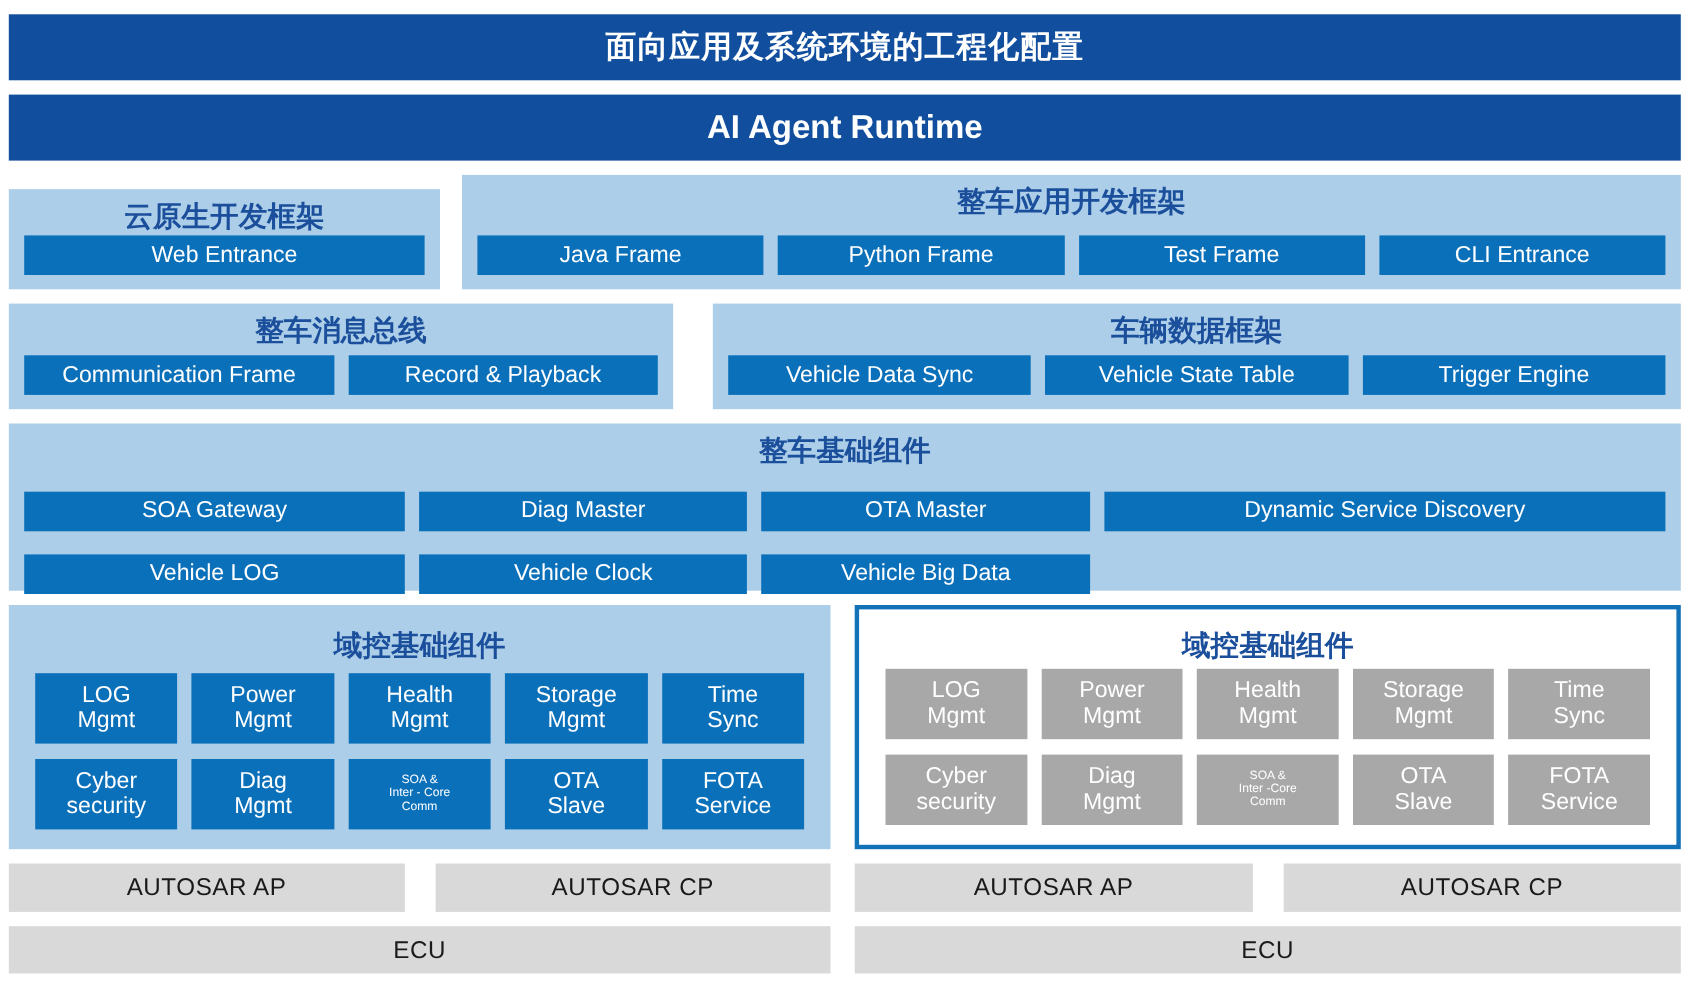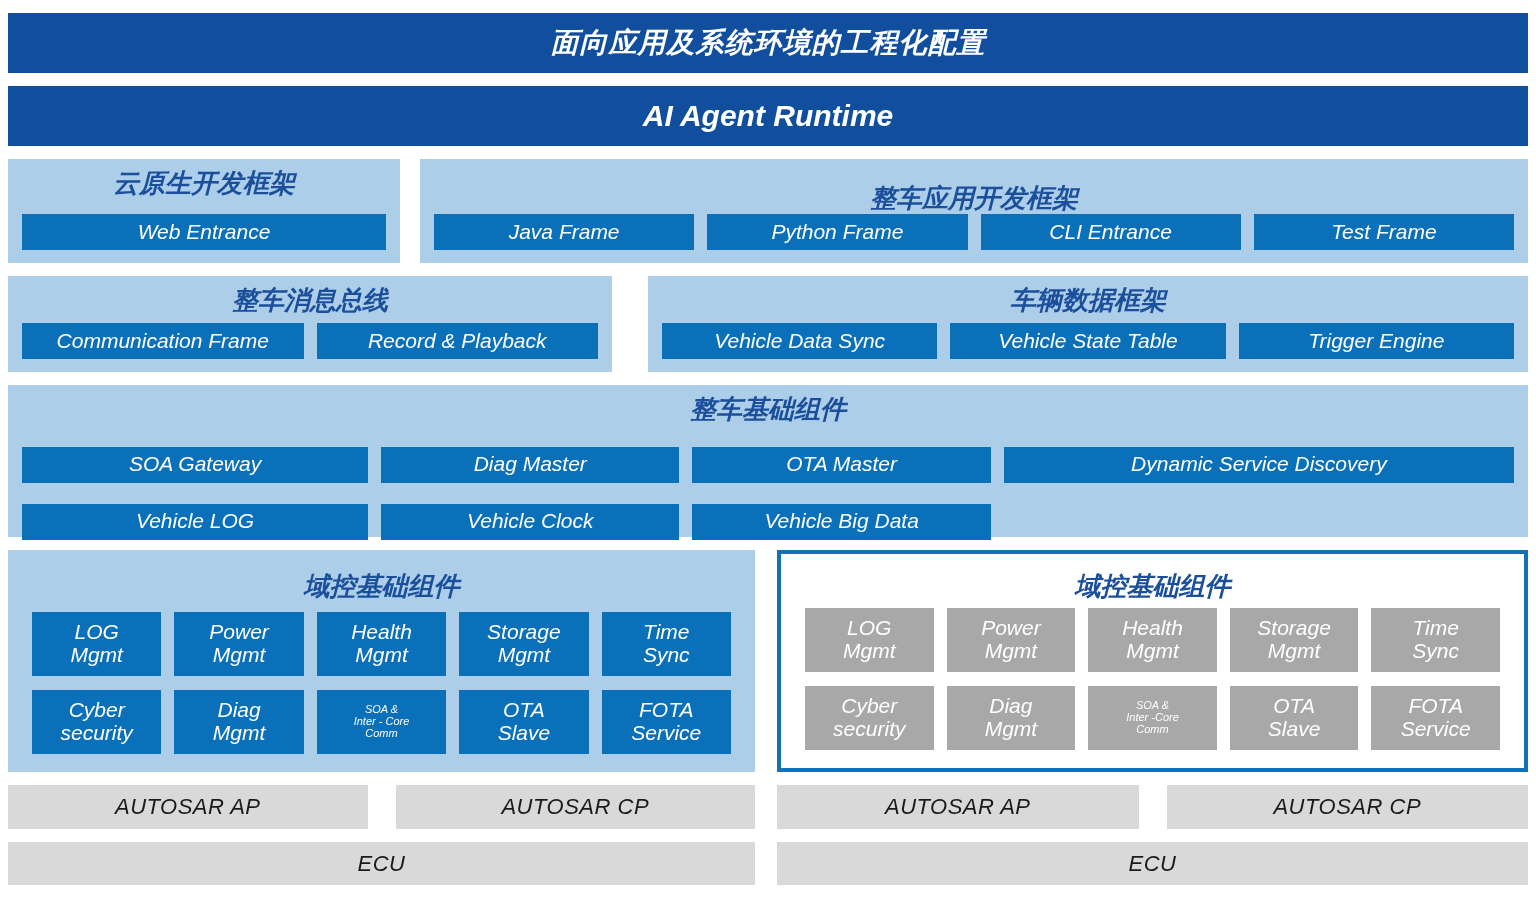--- a/index.html
+++ b/index.html
@@ -1,35 +1,35 @@
 <!DOCTYPE html>
 <html><head>
 <meta charset="utf-8">
 <style>
   html,body{margin:0;padding:0;background:#ffffff;}
   body{width:1536px;height:909px;font-family:"Liberation Sans",sans-serif;}
-  .page{box-sizing:border-box;width:1536px;height:700px;padding:13px 8px 0;display:flex;flex-direction:column;gap:13px;font-style:italic;}
+  .page{box-sizing:border-box;width:1536px;height:700px;padding:13px 8px 0;display:flex;flex-direction:column;gap:13px;}
 
   .banner{height:60px;flex:0 0 60px;background:#114F9E;color:#ffffff;display:flex;align-items:center;justify-content:center;font-weight:bold;}
   .banner.b-top{font-size:28px;letter-spacing:1px;}
   .banner.b-runtime{font-size:30px;}
 
   .row{display:flex;}
   .row-a{height:104px;flex:0 0 104px;gap:20px;}
   .row-b{height:96px;flex:0 0 96px;gap:20px;}
   .row-c{height:152px;flex:0 0 152px;}
   .row-d{height:222px;flex:0 0 222px;gap:22px;}
   .row-e{height:44px;flex:0 0 44px;gap:22px;}
   .row-f{height:43px;flex:0 0 43px;gap:22px;}
 
   .panel{background:#ACCEE8;box-sizing:border-box;display:flex;flex-direction:column;justify-content:space-between;padding:8px 14px 13px;}
   .panel-title{text-align:center;color:#1B4F9C;font-weight:bold;font-size:26px;line-height:1.25;}
 
-  .w-cloud{flex:0 0 392px;}
-  .w-vehicle-app{flex:1 1 auto;justify-content:flex-end;}
+  .w-cloud{flex:0 0 392px;margin-top:13px;}
+  .w-vehicle-app{flex:1 1 auto;}
   .w-msgbus{flex:0 0 604px;}
   .w-vdata{flex:1 1 auto;margin-left:16px;}
 
   .btn-row{display:flex;gap:13px;height:36px;flex:0 0 36px;}
   .btn{background:#0B70BA;color:#ffffff;display:flex;align-items:center;justify-content:center;text-align:center;font-size:21px;line-height:1.08;white-space:pre-line;flex:1 1 0;}
 
   .panel-c{padding:8px 14px 14px;gap:21px;justify-content:flex-start;}
   .panel-c .panel-title{flex:1 1 auto;display:flex;align-items:center;justify-content:center;}
   .grid-c{display:grid;grid-template-columns:1.16fr 1fr 1fr 1.71fr;gap:13px;height:36px;flex:0 0 36px;}
 
@@ -62,22 +62,22 @@
       <div class="panel-title">云原生开发框架</div>
       <div class="btn-row">
         <div class="btn">Web Entrance</div>
       </div>
     </div>
     <div class="panel w-vehicle-app">
       <div class="panel-title">整车应用开发框架</div>
       <div class="btn-row">
         <div class="btn">Java Frame</div>
         <div class="btn">Python Frame</div>
+        <div class="btn">Test Frame</div>
         <div class="btn">CLI Entrance</div>
-        <div class="btn">Test Frame</div>
       </div>
     </div>
   </div>
 
   <div class="row row-b">
     <div class="panel w-msgbus">
       <div class="panel-title">整车消息总线</div>
       <div class="btn-row">
         <div class="btn">Communication Frame</div>
         <div class="btn">Record &amp; Playback</div>

